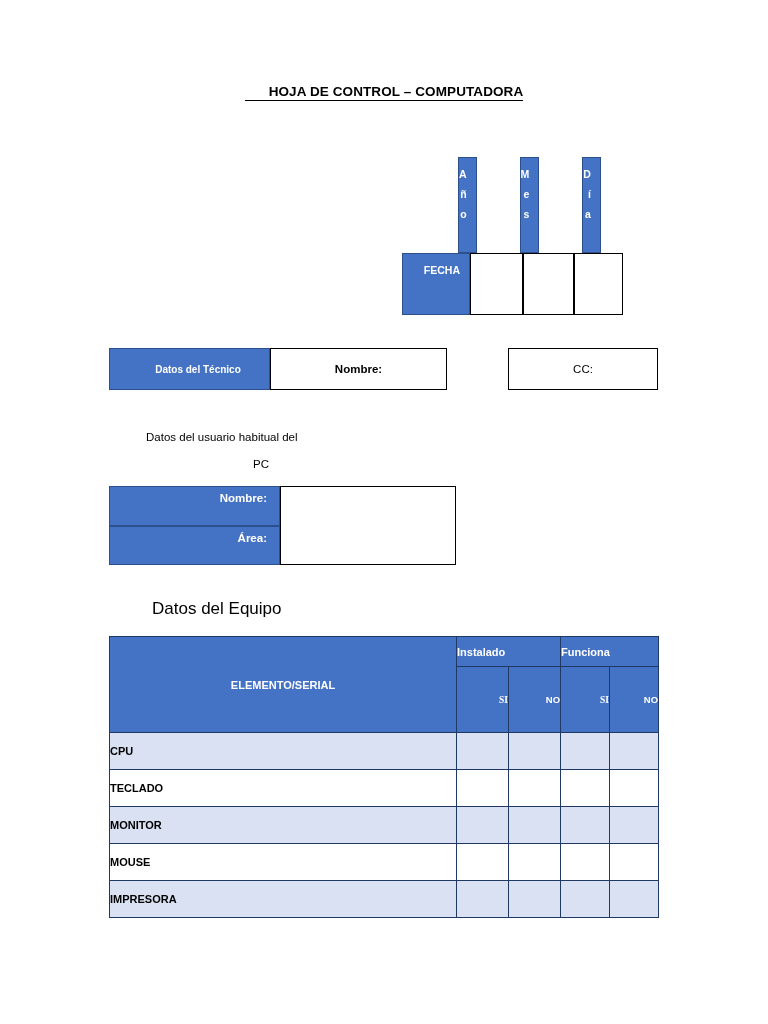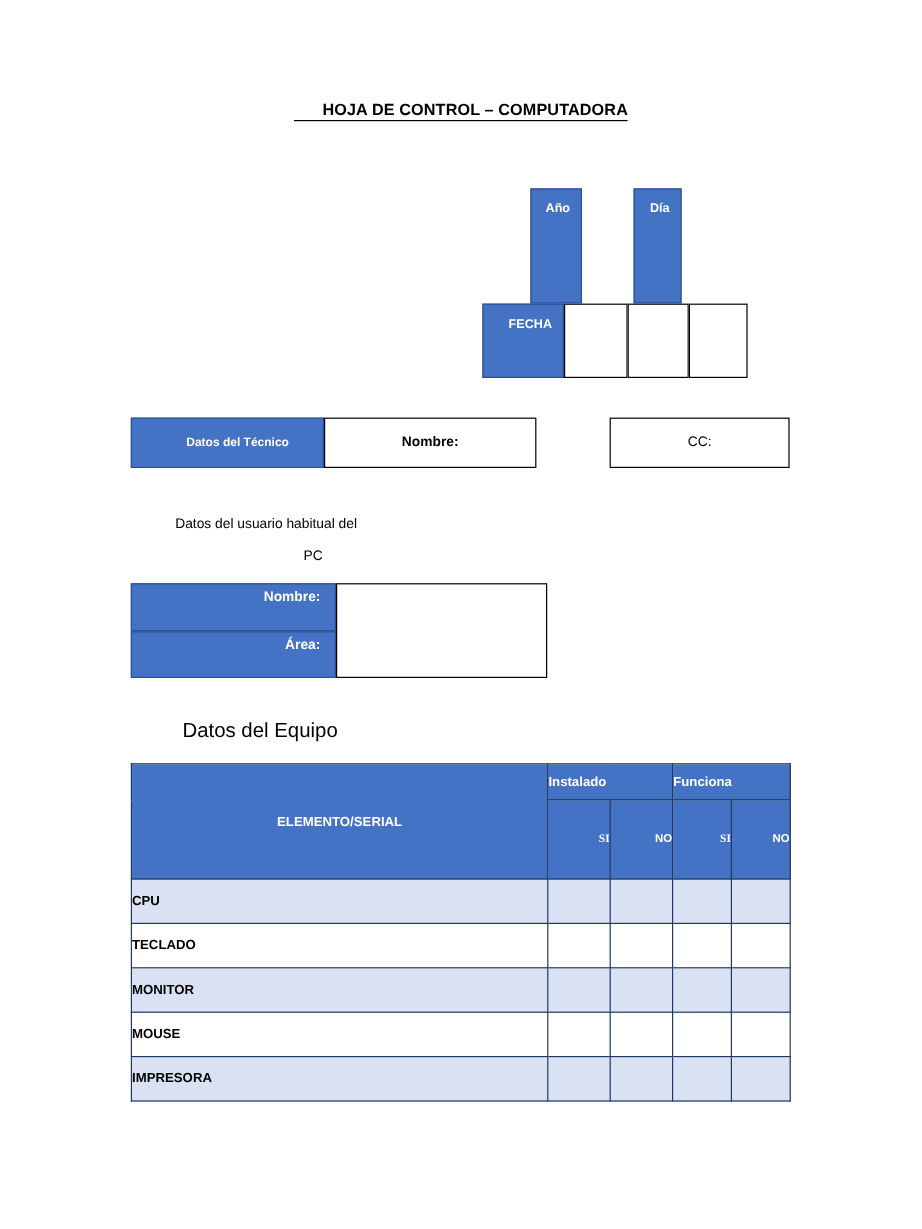--- a/index.html
+++ b/index.html
@@ -58,23 +58,23 @@
   
   .fecha-block {
     position: absolute;
     left: 390px;
     top: 157px;
     width: 221px;
     height: 158px;
   }
   .fecha-head {
     position: absolute;
-    left: 52px;
+    left: 68px;
     top: 0;
-    width: 126px;
+    width: 138px;
     height: 96px;
     display: flex;
     gap: 43px;
   }
   .fecha-head .blue-cell {
     font-size: 10.5px;
     line-height: 20px;
     text-align: right;
     padding: 6px 9px 0 0;
     word-break: break-all;
@@ -257,20 +257,21 @@
 
 <div class="page">
 
   <div class="doc-title">
     <span>HOJA DE CONTROL – COMPUTADORA</span>
   </div>
 
   <div class="fecha-block">
     <div class="fecha-head">
       <div class="blue-cell fh-anio">Año</div>
+      <div class="blue-cell fh-mes">Mes</div>
       <div class="blue-cell fh-dia">Día</div>
     </div>
     <div class="fecha-row">
       <div class="blue-cell fecha-label">FECHA</div>
       <div class="white-cell fv1"></div>
       <div class="white-cell fv2"></div>
       <div class="white-cell fv3"></div>
     </div>
   </div>
 

